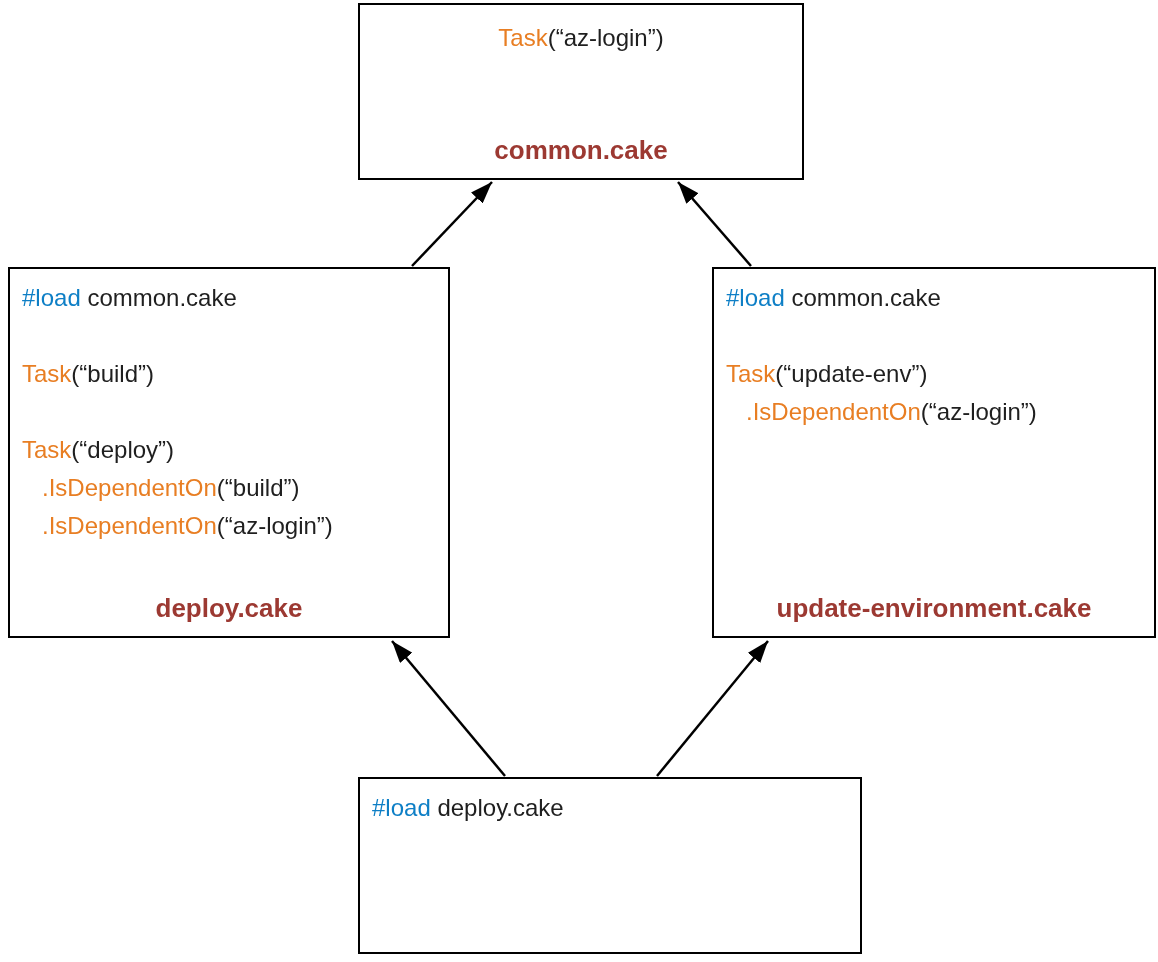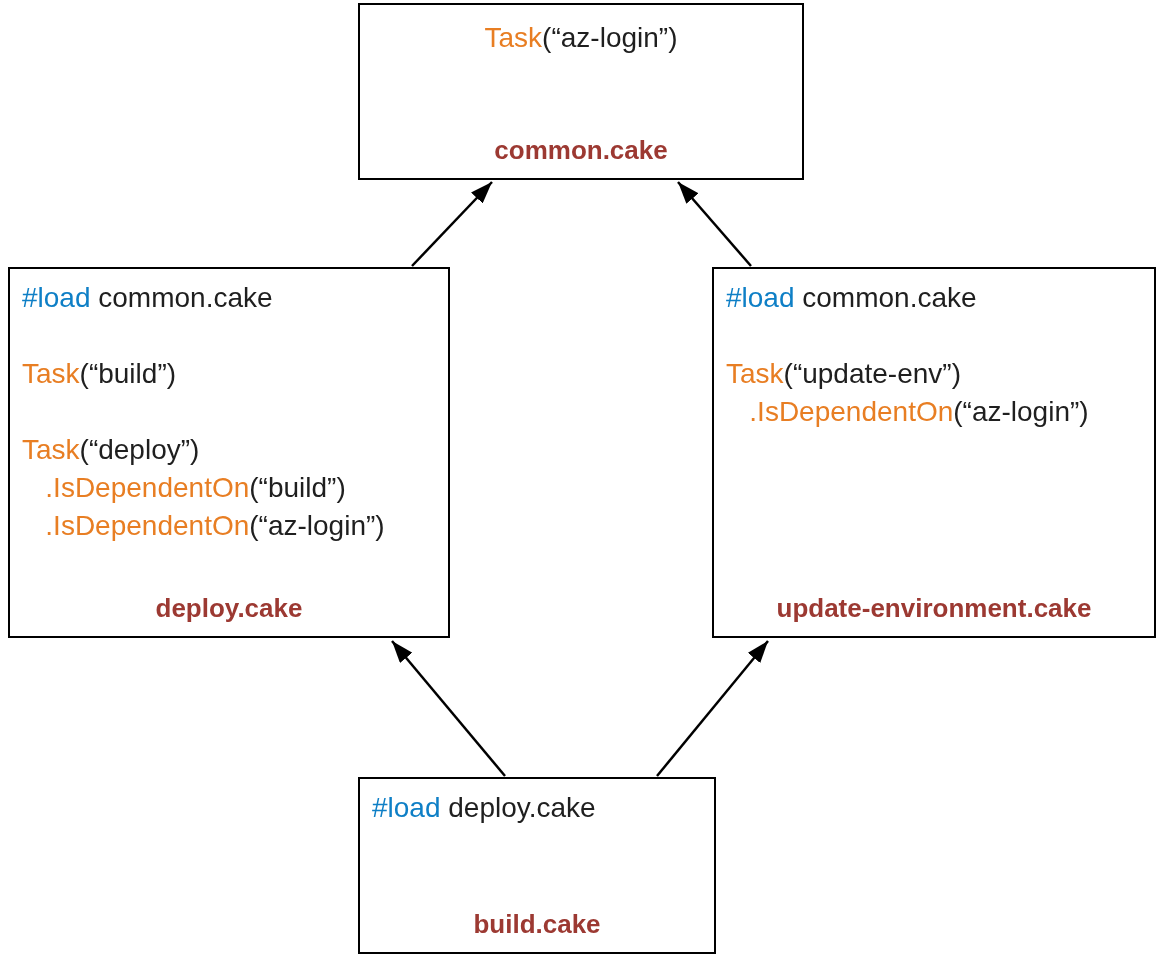--- a/index.html
+++ b/index.html
@@ -25,27 +25,27 @@
   }
   .node {
     position: absolute;
     box-sizing: border-box;
     background: #ffffff;
     border: 2.5px solid #000000;
   }
   #node-common            { left: 358px; top: 3px;   width: 446px; height: 177px; }
   #node-deploy            { left: 8px;   top: 267px; width: 442px; height: 371px; }
   #node-update-environment{ left: 712px; top: 267px; width: 444px; height: 371px; }
-  #node-build             { left: 358px; top: 777px; width: 358px; height: 177px; }
+  #node-build             { left: 358px; top: 777px; width: 504px; height: 177px; }
   .code {
     position: absolute;
     top: 10px;
     left: 12px;
     right: 12px;
-    font-size: 28px;
+    font-size: 24px;
     line-height: 38px;
     white-space: pre;
   }
   .code-centered .code {
     text-align: center;
     top: 14px;
   }
   .code-line { height: 38px; }
   .file-label {
     position: absolute;
@@ -84,16 +84,15 @@
     <div class="file-label" style="color: rgb(156, 57, 50);">deploy.cake</div>
   </div>
 
   <div class="node" id="node-update-environment">
     <div class="code"><div class="code-line"><span style="color: rgb(14, 127, 198);">#load</span><span style="color: rgb(31, 31, 31);"> common.cake</span></div><div class="code-line">&nbsp;</div><div class="code-line"><span style="color: rgb(232, 126, 35);">Task</span><span style="color: rgb(31, 31, 31);">(“update-env”)</span></div><div class="code-line"><span style="color: rgb(31, 31, 31);">   </span><span style="color: rgb(232, 126, 35);">.IsDependentOn</span><span style="color: rgb(31, 31, 31);">(“az-login”)</span></div></div>
     <div class="file-label" style="color: rgb(156, 57, 50);">update-environment.cake</div>
   </div>
 
   <div class="node" id="node-build">
     <div class="code"><div class="code-line"><span style="color: rgb(14, 127, 198);">#load</span><span style="color: rgb(31, 31, 31);"> deploy.cake</span></div></div>
-    <div class="file-label" style="color: rgb(156, 57, 50);">build.cake</div>
   </div>
 
 </div>
 
 </body></html>

